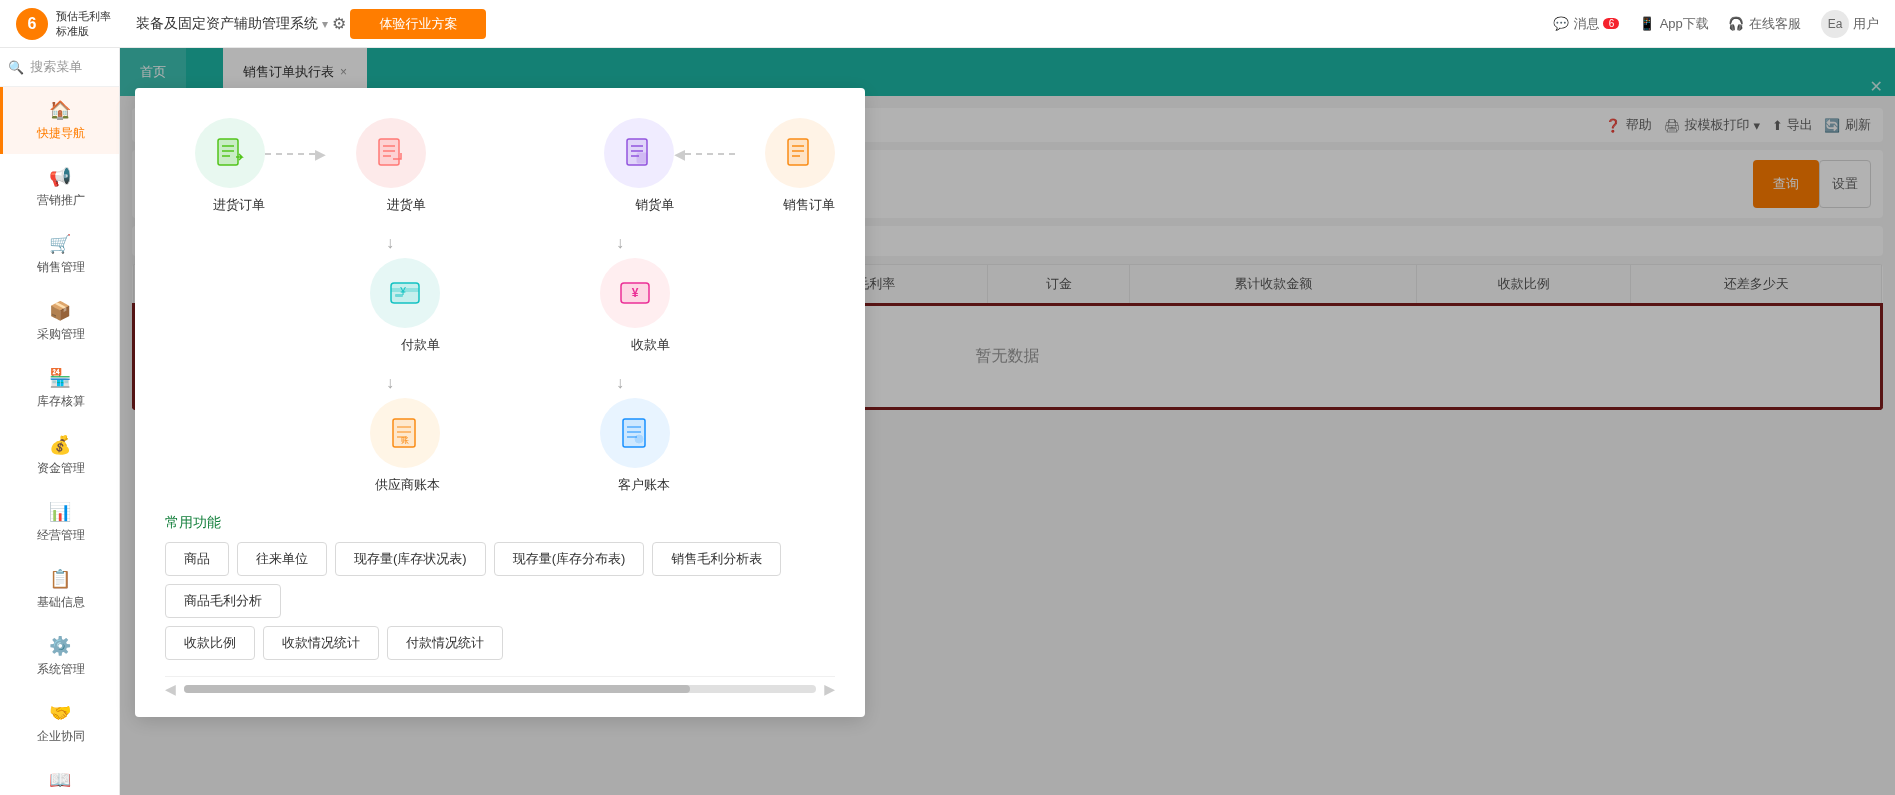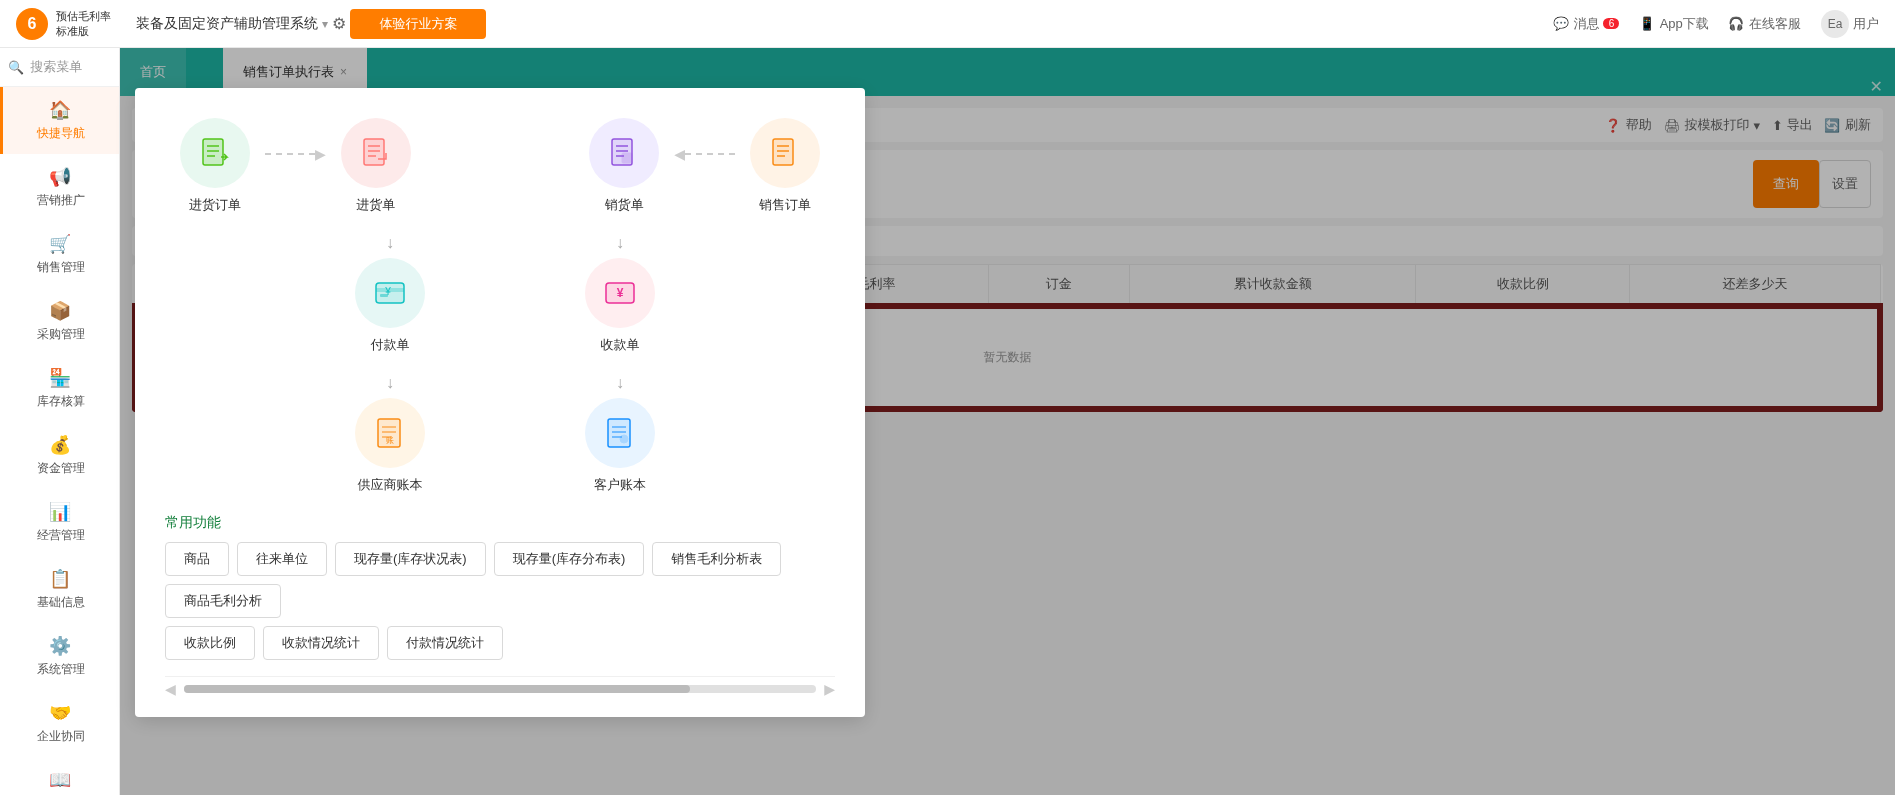--- a/index.html
+++ b/index.html
@@ -296,23 +296,23 @@
     .data-table th {
       background: #fafafa;
       border: 1px solid #e8e8e8;
       padding: 10px 12px;
       font-size: 13px;
       color: #555;
       font-weight: 500;
       white-space: nowrap;
     }
     .data-table td {
-      border: 6px solid #7f1d1d;
+      border: 3px solid #7f1d1d;
       padding: 10px 12px;
-      font-size: 12px;
+      font-size: 16px;
       color: #333;
     }
     .empty-row td {
       text-align: center;
       color: #999;
       padding: 40px;
     }
 
     
     .overlay {
@@ -333,21 +333,21 @@
       width: 730px;
       background: white;
       border-radius: 4px;
       box-shadow: 0 4px 20px rgba(0,0,0,0.15);
       z-index: 300;
       padding: 30px 30px 20px 30px;
     }
     .flow-node {
       display: flex;
       flex-direction: column;
-      align-items: center;
+      align-items: flex-end;
       gap: 8px;
       width: 100px;
     }
     .flow-circle {
       width: 70px; height: 70px;
       border-radius: 50%;
       display: flex;
       align-items: center;
       justify-content: center;
       font-size: 28px;

